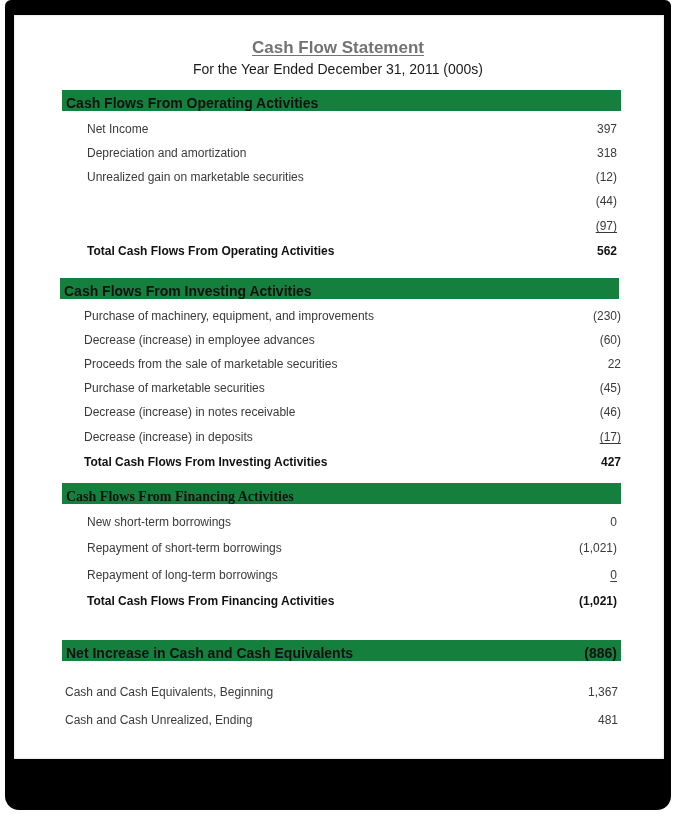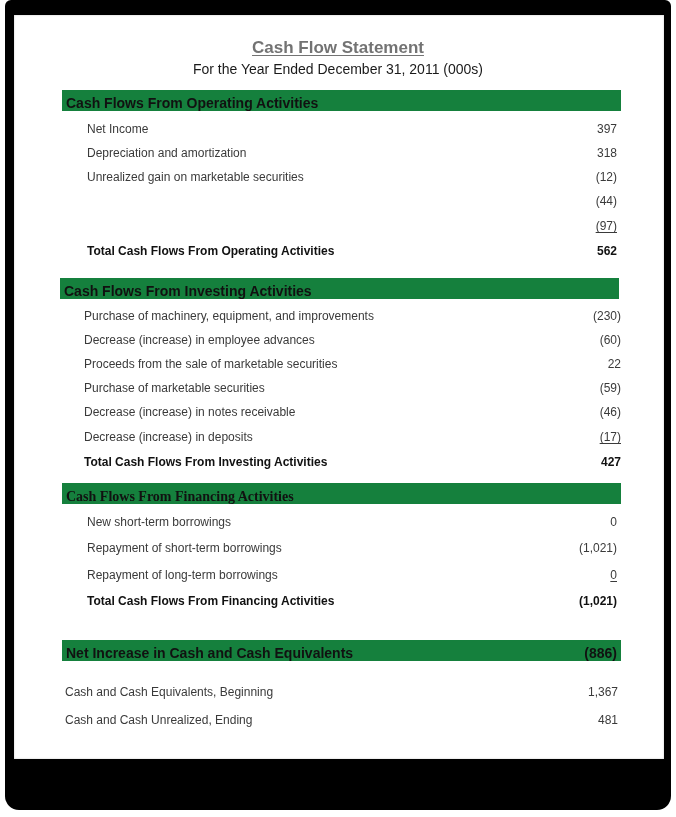--- a/index.html
+++ b/index.html
@@ -150,21 +150,21 @@
 <div class="row" style="left:84px; top:330px; width:537px;">
   <span class="lbl">Decrease (increase) in employee advances</span>
   <span class="val">(60)</span>
 </div>
 <div class="row" style="left:84px; top:354px; width:537px;">
   <span class="lbl">Proceeds from the sale of marketable securities</span>
   <span class="val">22</span>
 </div>
 <div class="row" style="left:84px; top:378px; width:537px;">
   <span class="lbl">Purchase of marketable securities</span>
-  <span class="val">(59)</span>
+  <span class="val">(45)</span>
 </div>
 <div class="row" style="left:84px; top:402px; width:537px;">
   <span class="lbl">Decrease (increase) in notes receivable</span>
   <span class="val">(46)</span>
 </div>
 <div class="row" style="left:84px; top:427px; width:537px;">
   <span class="lbl">Decrease (increase) in deposits</span>
   <span class="val u">(17)</span>
 </div>
 <div class="row total" style="left:84px; top:452px; width:537px;">

